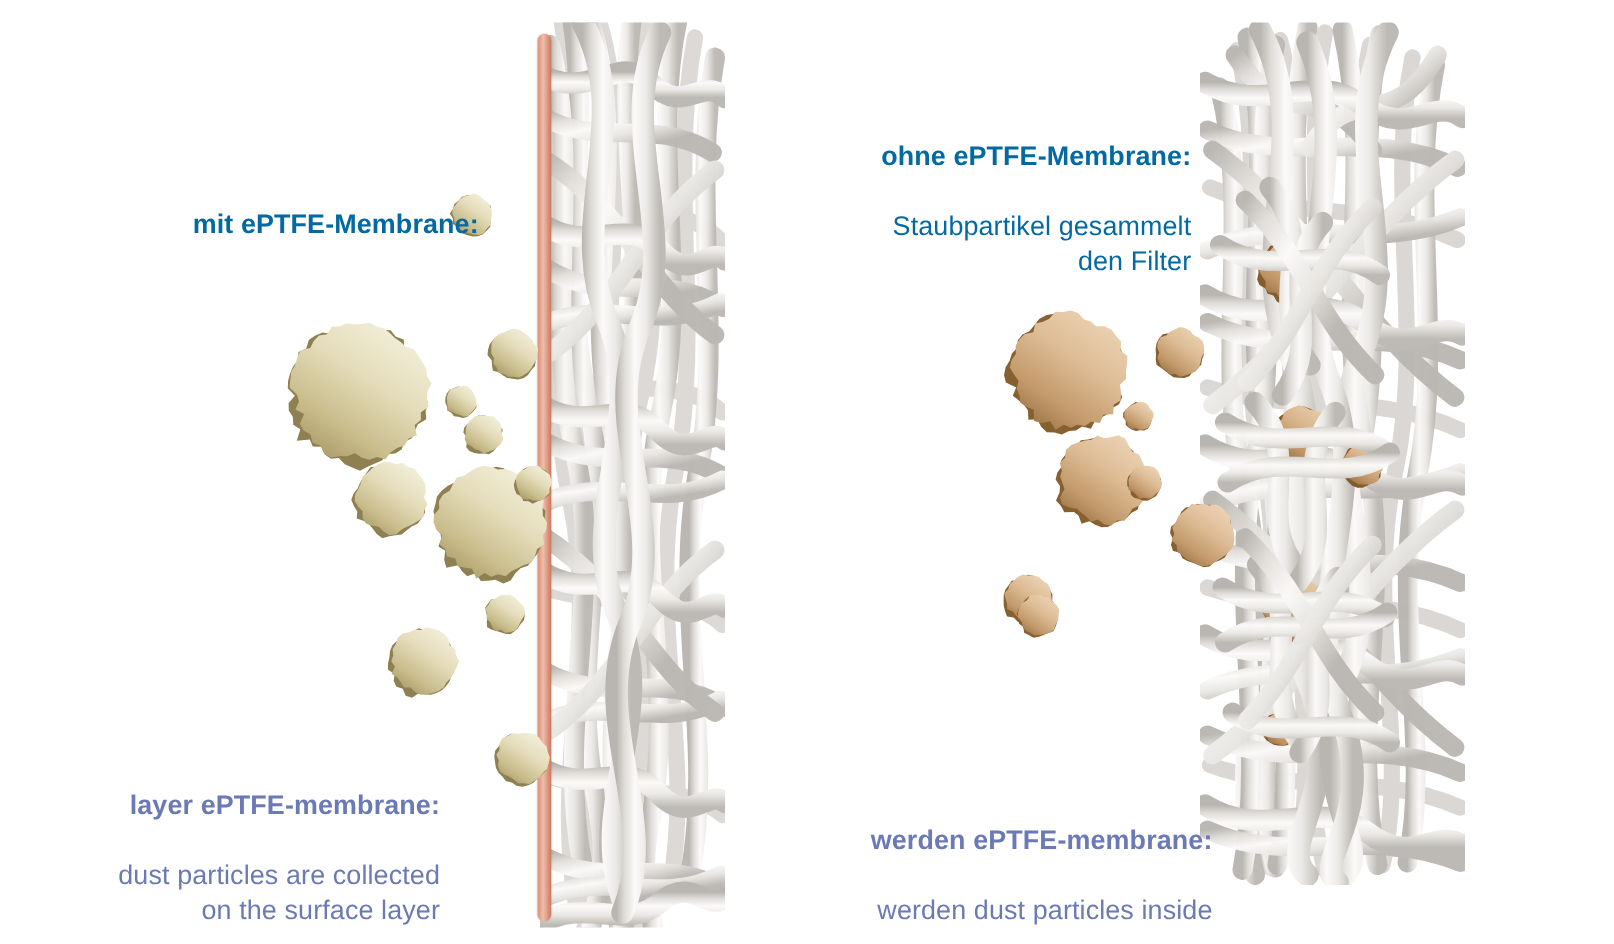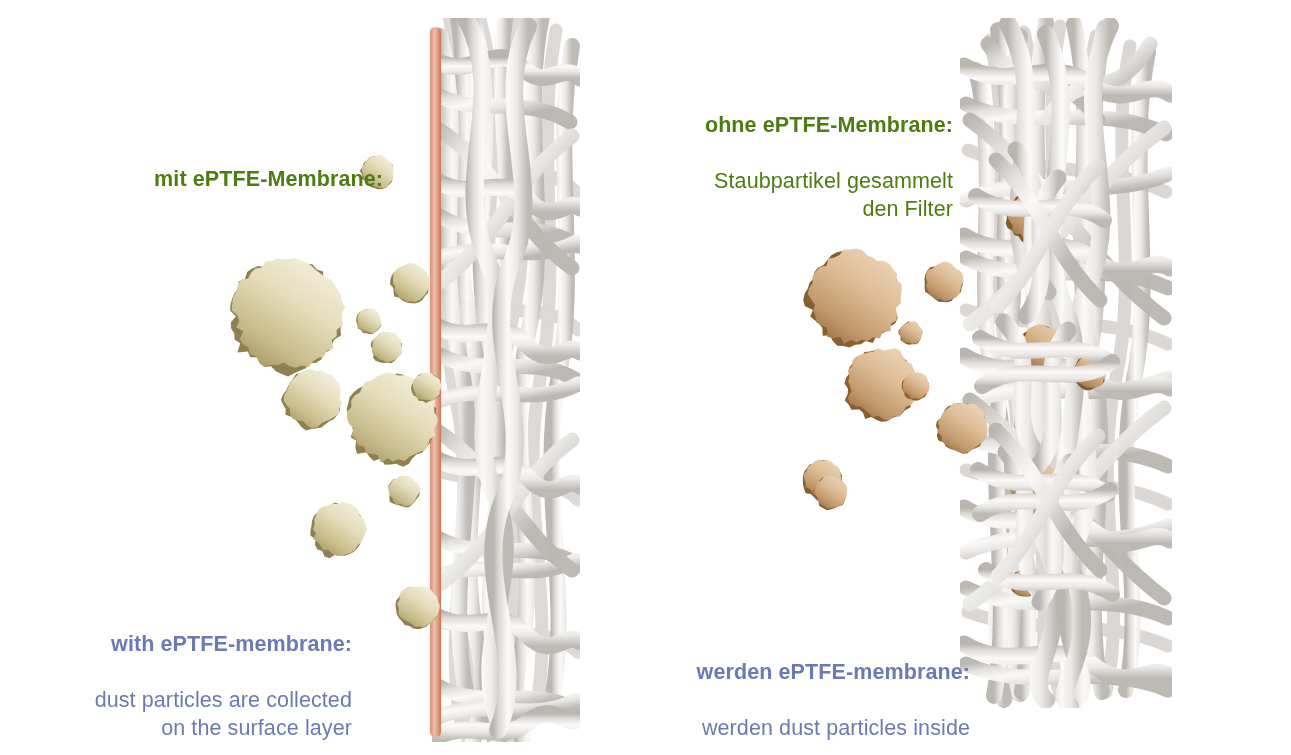--- a/index.html
+++ b/index.html
@@ -8,21 +8,21 @@
     font-family:"Liberation Sans","DejaVu Sans",sans-serif;
     -webkit-font-smoothing:antialiased;
   }
   .stage{position:absolute;inset:0;width:1291px;height:755px;}
 
   
   .caption{position:absolute;line-height:1.30;white-space:pre-line;}
   .caption .hd{font-weight:700;display:block;}
   .caption .bd{font-weight:400;display:block;}
 
-  .cap-de{color:#4d7c0f;font-size:21.5px;letter-spacing:.1px;}
+  .cap-de{color:#0369a1;font-size:21.5px;letter-spacing:.1px;}
   .cap-en{color:#6b7ab5;font-size:21.5px;letter-spacing:.1px;}
 
   #cap-left-de   {left:15px;  top:138px; width:368px; text-align:right;}
   #cap-left-en   {left:0px;  top:603px; width:352px; text-align:right;}
   #cap-right-de  {left:648px;top:84px;  width:305px; text-align:right;}
   #cap-right-en  {left:630px;top:631px; width:340px; text-align:right;}
 
   
   #membrane{
     position:absolute;left:430px;top:27px;width:11px;height:710px;
@@ -337,21 +337,21 @@
         <path d="M1098,436 C1050,482 1044,528 998,576"></path>
       </g>
     </g>
   </svg>
 
   <div class="caption cap-de" id="cap-left-de">
     <span class="hd">mit ePTFE-Membrane:</span>
   </div>
 
   <div class="caption cap-en" id="cap-left-en">
-    <span class="hd">with ePTFE-membrane:</span>
+    <span class="hd">layer ePTFE-membrane:</span>
     <span class="bd">dust particles are collected
 on the surface layer</span>
   </div>
 
   <div class="caption cap-de" id="cap-right-de">
     <span class="hd">ohne ePTFE-Membrane:</span>
     <span class="bd">Staubpartikel gesammelt
 den Filter</span>
   </div>
 

